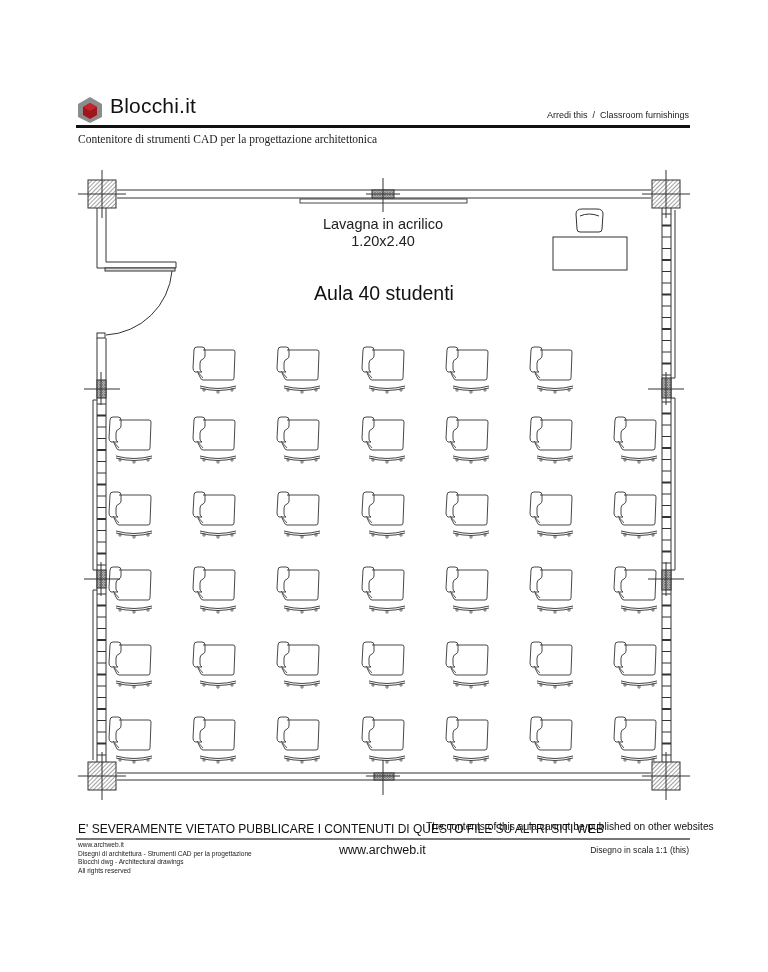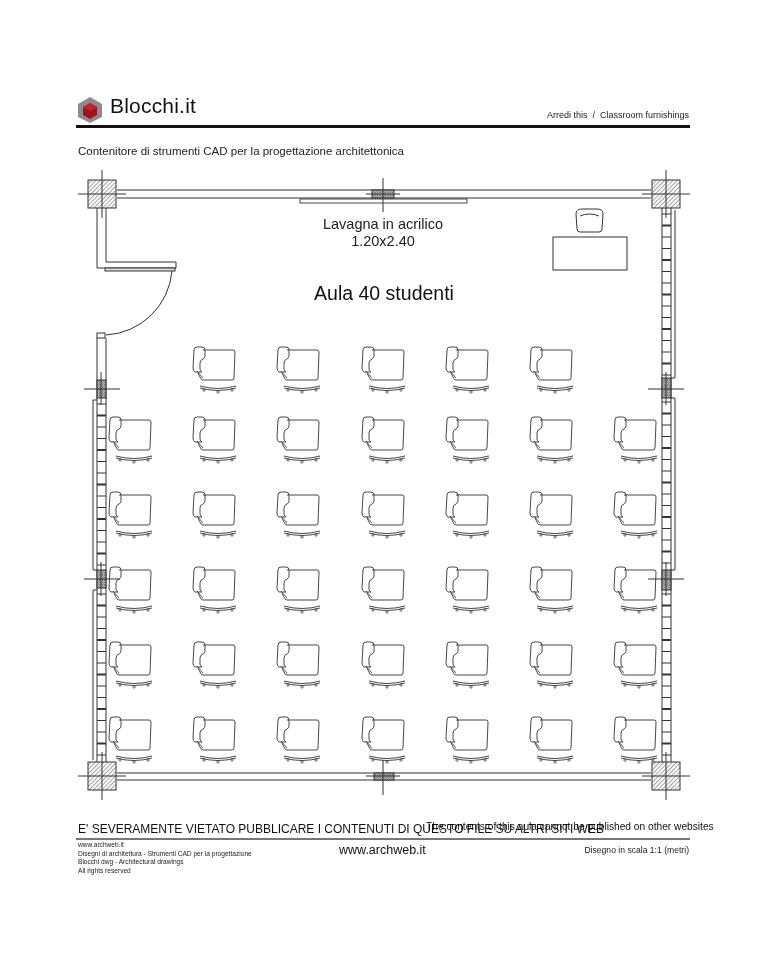--- a/index.html
+++ b/index.html
@@ -1,21 +1,21 @@
 <!DOCTYPE html>
 <html><head>
   <meta charset="utf-8">
   <style>
     html, body { margin: 0; padding: 0; background: #ffffff; }
     body { width: 768px; height: 972px; position: relative; overflow: hidden;
            font-family: "Liberation Sans", "DejaVu Sans", sans-serif; color: #111; }
     .abs { position: absolute; }
     .logo-text { left: 110px; top: 94px; font-size: 21px; font-weight: normal; letter-spacing: 0.2px; color:#111; }
     .header-rule { left: 76px; top: 125px; width: 614px; height: 3px; background: #111; }
-    .subtitle { left: 78px; top: 145px; font-size: 11.5px; color:#222; }
+    .subtitle { left: 78px; top: 133px; font-size: 11.5px; color:#222;font-family:Liberation Serif, serif; }
     .section-label { right: 79px; top: 110px; font-size: 9px; color:#222; white-space: pre; }
     .plan { left: 0; top: 0; width: 768px; height: 772px; }
     .plan svg text { font-family: "Liberation Sans", "DejaVu Sans", sans-serif; }
     .warning { left: 78px; top: 822px; font-size: 12px; color:#111; white-space: nowrap; }
     .warning-en { left: 426px; top: 821px; font-size: 10.2px; color:#111; white-space: nowrap; }
     .footer-rule { left: 76px; top: 838px; width: 614px; height: 2px; background: #777; }
     .footer-left { left: 78px; top: 841px; font-size: 6.6px; line-height: 8.6px; color:#222; }
     .footer-url { left: 339px; top: 843px; font-size: 12.5px; color:#111; }
     .footer-scale { right: 79px; top: 845px; font-size: 8.6px; color:#222; }
   </style>
@@ -271,13 +271,13 @@
 <div class="abs warning">E' SEVERAMENTE VIETATO PUBBLICARE I CONTENUTI DI QUESTO FILE SU ALTRI SITI WEB</div>
 <div class="abs warning-en">The contents of this aula cannot be published on other websites</div>
 <div class="abs footer-rule"></div>
 <div class="abs footer-left">
   <div>www.archweb.it</div>
   <div>Disegni di architettura - Strumenti CAD  per la progettazione</div>
   <div>Blocchi dwg - Architectural drawings</div>
   <div>All rights reserved</div>
 </div>
 <div class="abs footer-url">www.archweb.it</div>
-<div class="abs footer-scale">Disegno in scala 1:1 (metri)</div>
+<div class="abs footer-scale">Disegno in scala 1:1 (this)</div>
 
 </body></html>

